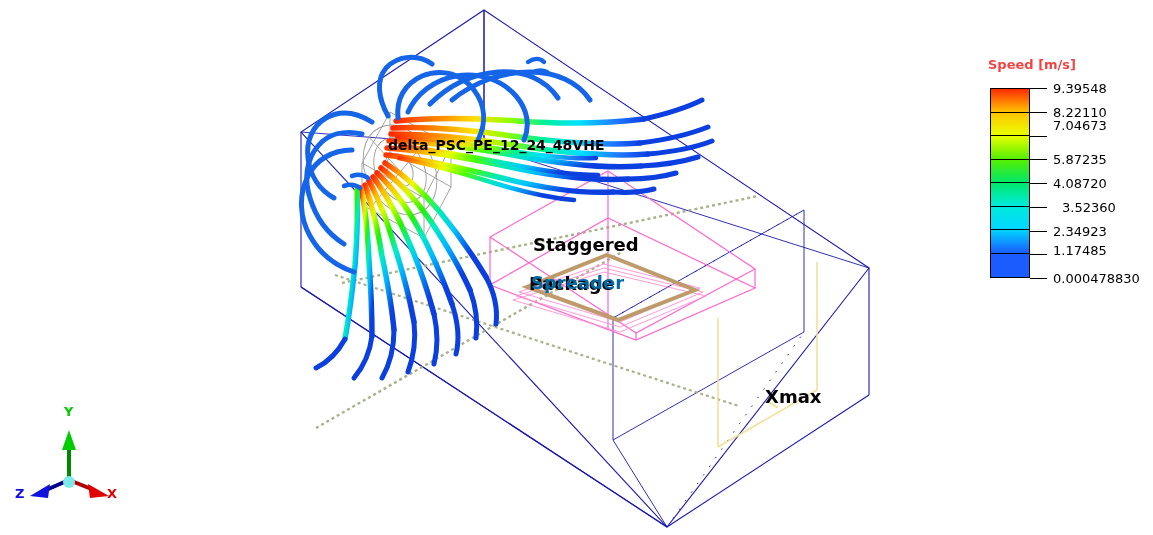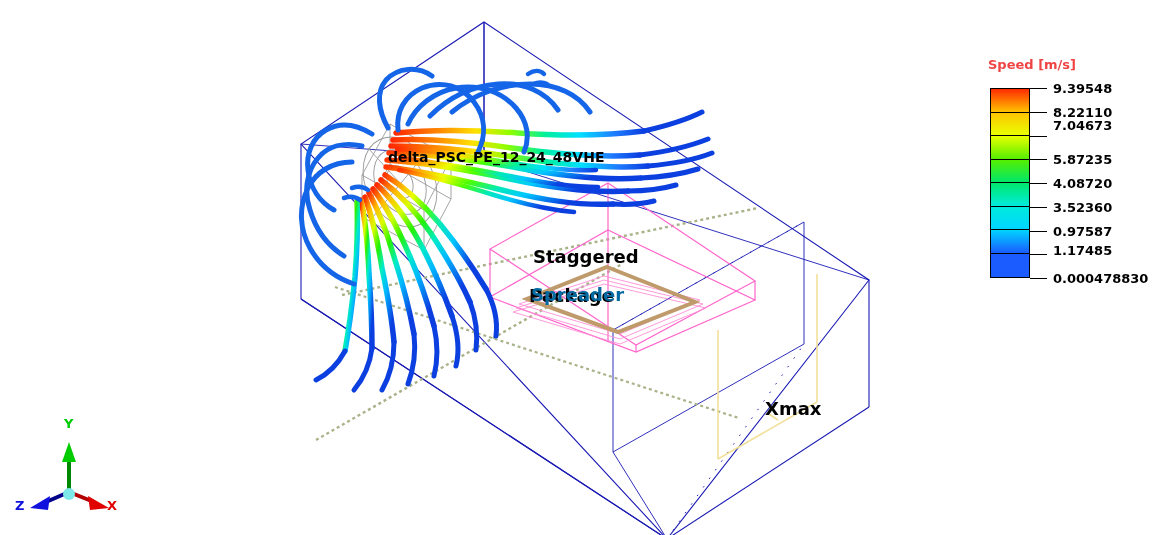--- a/index.html
+++ b/index.html
@@ -15,21 +15,21 @@
     position: relative;
     width: 1153px;
     height: 535px;
     background: #ffffff;
     overflow: hidden;
   }
   
   #viewport {
     position: absolute;
     left: 0;
-    top: 12px;
+    top: 0;
     width: 960px;
     height: 477px;
     padding-left: 24px;
   }
   #scene-svg {
     position: absolute;
     left: 0;
     top: 0;
   }
   
@@ -124,21 +124,21 @@
     left: 55px;
     width: 17px;
     height: 0;
     border-top: 1.5px solid #000000;
   }
   .legend-value {
     position: absolute;
     left: 78px;
     font-family: "DejaVu Sans", sans-serif;
     font-size: 13px;
-    font-weight: bold;
+    font-weight: normal;
     color: #000000;
     white-space: nowrap;
     line-height: 1;
   }
 </style>
 </head>
 <body>
 
 <div id="app">
 
@@ -395,20 +395,20 @@
         <div class="legend-tick" style="top: 178.5px;"></div>
         <div class="legend-tick" style="top: 202.25px;"></div>
         <div class="legend-tick" style="top: 226px;"></div>
       </div>
     <div id="legend-values">
         <div class="legend-value" style="top: 30px;">9.39548</div>
         <div class="legend-value" style="top: 53.75px;">8.22110</div>
         <div class="legend-value" style="top: 67px;">7.04673</div>
         <div class="legend-value" style="top: 101.25px;">5.87235</div>
         <div class="legend-value" style="top: 125px;">4.08720</div>
-        <div class="legend-value" style="top: 148.75px;">3.52360</div>
-        <div class="legend-value" style="top: 172.5px;">0.97587</div>
+        <div class="legend-value" style="top: 148.75px; margin-left: 9px;">3.52360</div>
+        <div class="legend-value" style="top: 172.5px;">2.34923</div>
         <div class="legend-value" style="top: 192px;">1.17485</div>
         <div class="legend-value" style="top: 220px;">0.000478830</div>
       </div>
   </div>
 
 </div>
 
 </body></html>

